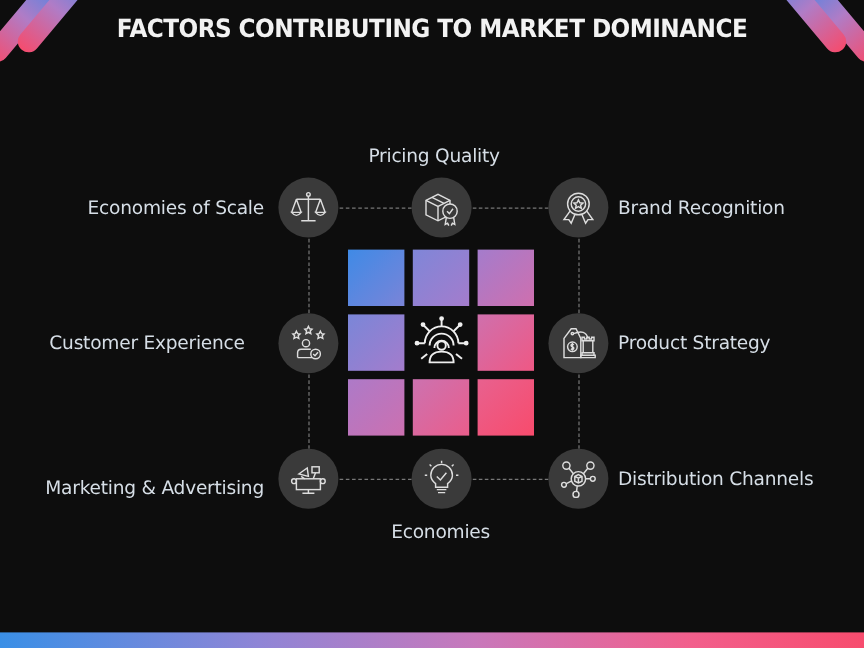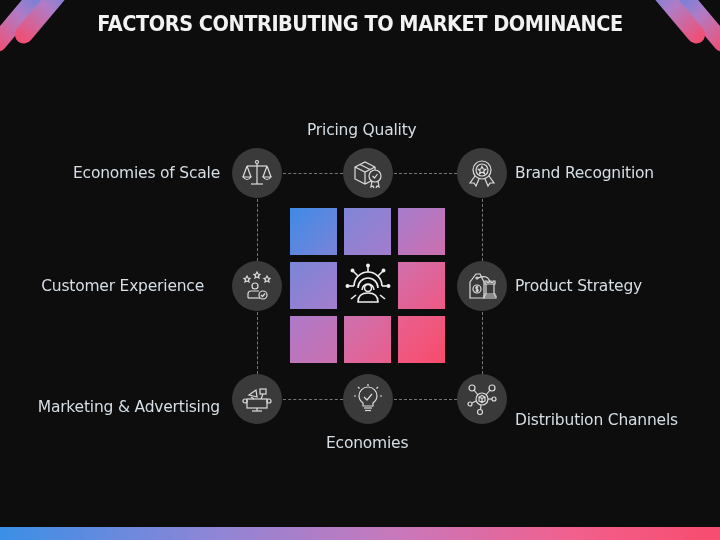--- a/index.html
+++ b/index.html
@@ -199,16 +199,16 @@
       <circle cx="4" cy="21" r="2"></circle>
         <circle cx="28" cy="16" r="2"></circle>
         <circle cx="14" cy="29" r="2.5"></circle>
       <line x1="8" y1="7" x2="12" y2="12"></line>
         <line x1="24" y1="7" x2="20" y2="12"></line>
       <line x1="6" y1="20" x2="10" y2="18"></line>
         <line x1="22" y1="16" x2="26" y2="16"></line>
       <line x1="15" y1="22" x2="14.5" y2="26.5"></line>
     </svg>
   </div>
-  <div class="label" style="left:515px;top:411px;">Distribution Channels</div>
+  <div class="label" style="left:515px;top:390px;">Distribution Channels</div>
 </div>
 
 <div class="bottom-bar"></div>
 
 </body></html>

